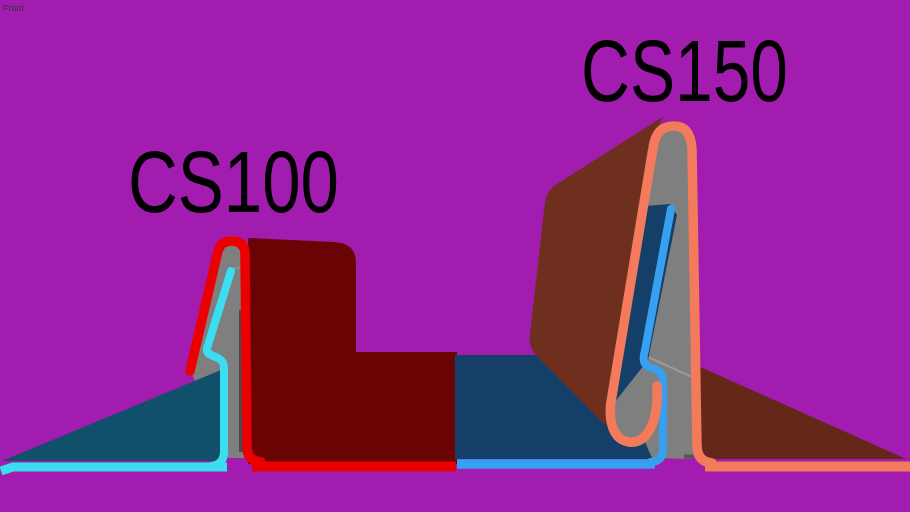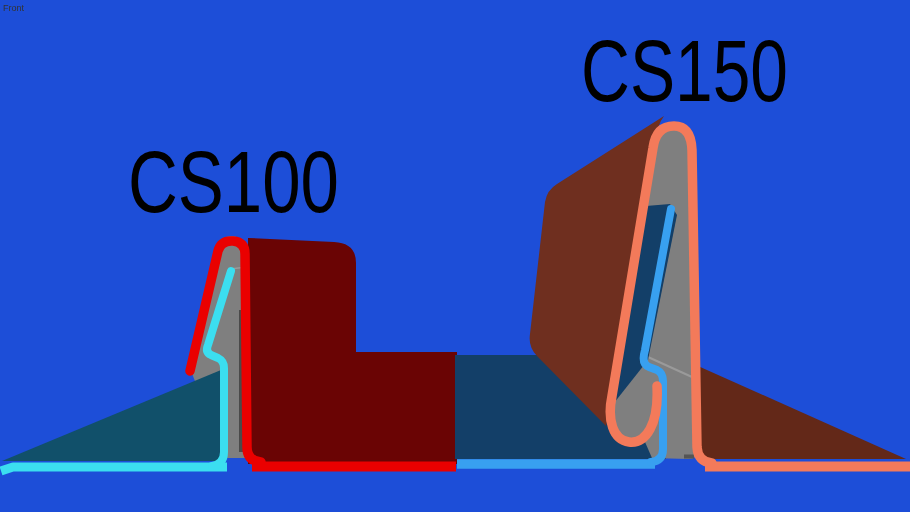--- a/index.html
+++ b/index.html
@@ -5,21 +5,21 @@
   html, body {
     margin: 0;
     padding: 0;
     background: #ffffff;
     font-family: "Liberation Sans", sans-serif;
   }
   #stage {
     position: relative;
     width: 910px;
     height: 512px;
-    background: #1d4ed8;
+    background: #a21caf;
     overflow: hidden;
   }
   svg { display: block; }
   .profile-label {
     font-family: "Liberation Sans", sans-serif;
     font-weight: 500;
   }
   .view-label {
     font-family: "Liberation Sans", sans-serif;
   }

